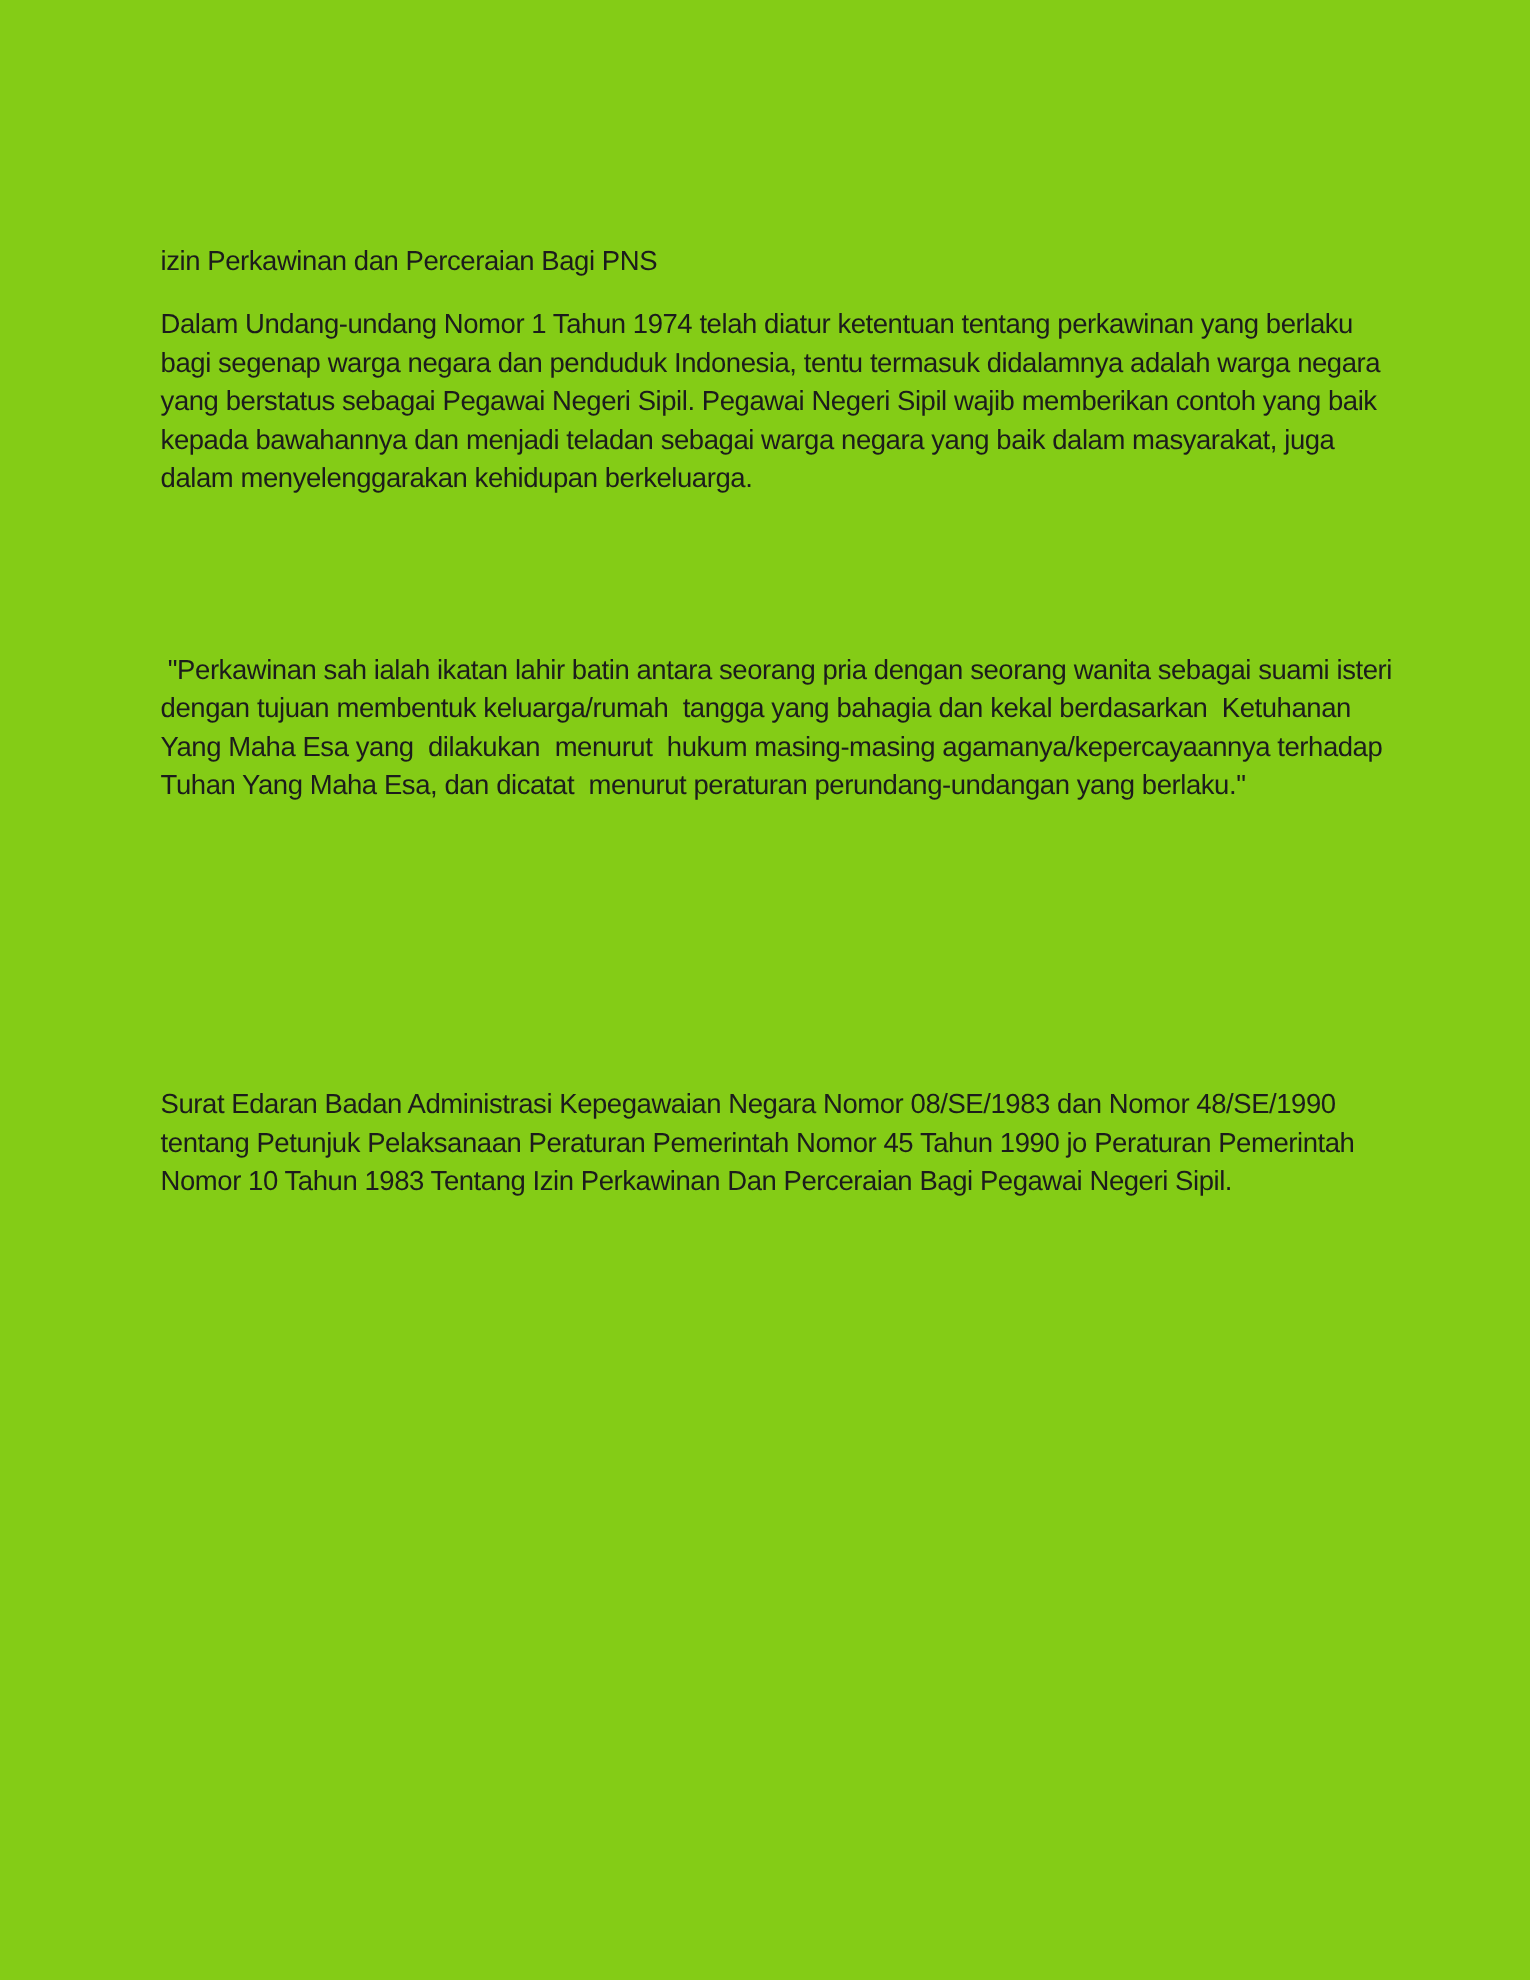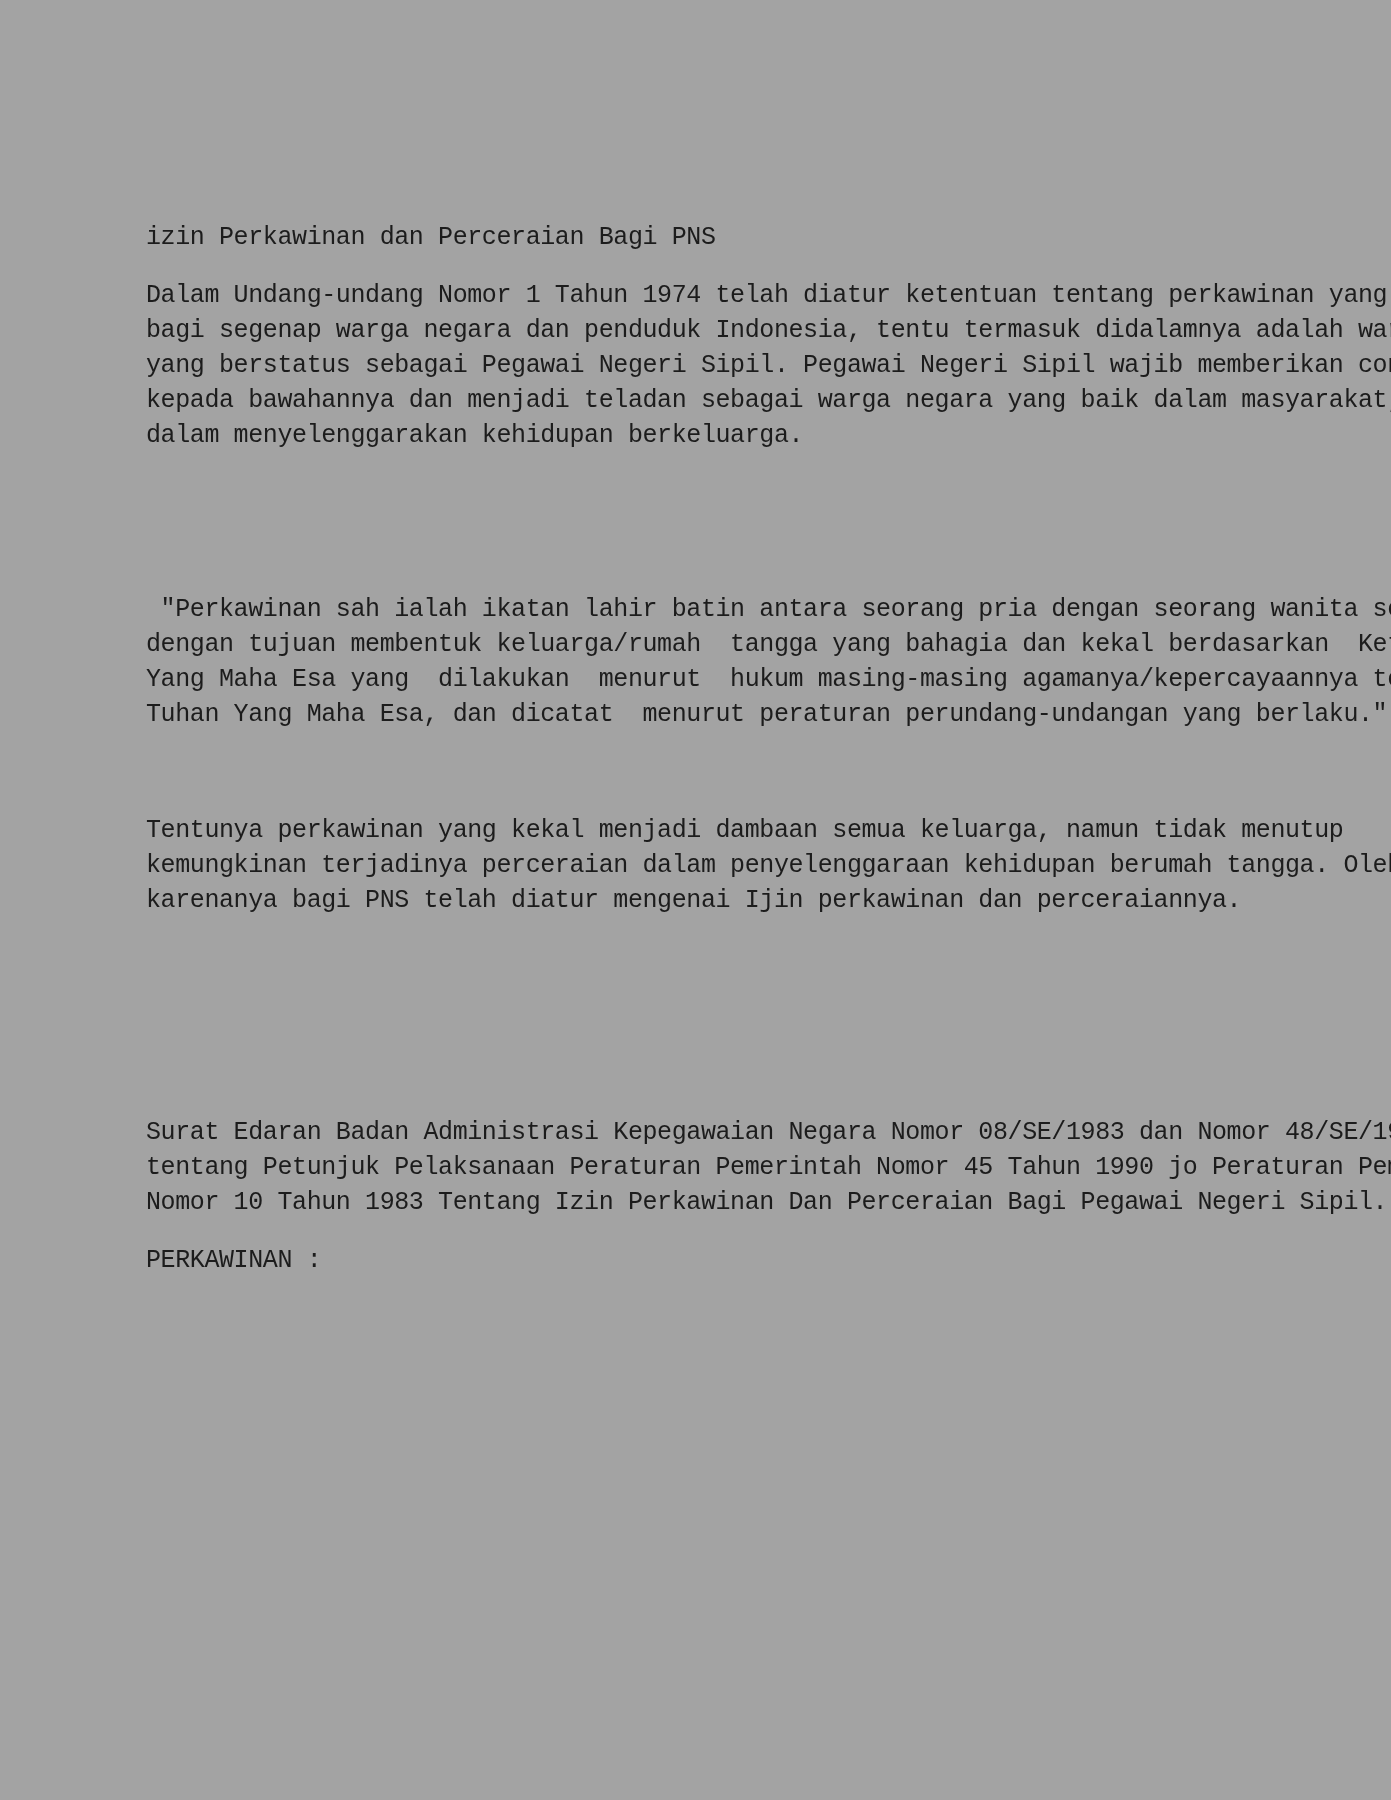--- a/index.html
+++ b/index.html
@@ -9,23 +9,23 @@
   }
   body {
     width: 1391px;
     height: 1800px;
     overflow: hidden;
   }
   .page {
     box-sizing: border-box;
     width: 1391px;
     height: 1800px;
-    background: #a3a3a3;
+    background: #84cc16;
     padding: 220px 30px 0 146px;
-    font-family: Liberation Mono, monospace;
+    font-family: Liberation Sans, sans-serif;
     font-size: 25px;
     line-height: 35px;
     letter-spacing: -0.4px;
     color: #1c1c1c;
     font-weight: 400;
   }
   .block {
     white-space: pre;
     margin: 0 0 23px 0;
   }
@@ -53,30 +53,26 @@
 
   <div class="spacer"></div>
 
   <div class="block"> "Perkawinan sah ialah ikatan lahir batin antara seorang pria dengan seorang wanita sebagai suami isteri
 dengan tujuan membentuk keluarga/rumah  tangga yang bahagia dan kekal berdasarkan  Ketuhanan
 Yang Maha Esa yang  dilakukan  menurut  hukum masing-masing agamanya/kepercayaannya terhadap
 Tuhan Yang Maha Esa, dan dicatat  menurut peraturan perundang-undangan yang berlaku."</div>
 
   <div class="spacer"></div>
 
-  <div class="block">Tentunya perkawinan yang kekal menjadi dambaan semua keluarga, namun tidak menutup
-kemungkinan terjadinya perceraian dalam penyelenggaraan kehidupan berumah tangga. Oleh
-karenanya bagi PNS telah diatur mengenai Ijin perkawinan dan perceraiannya.</div>
 
   <div class="spacer"></div>
   <div class="spacer"></div>
 
 
   <div class="spacer"></div>
 
 
   <div class="block">Surat Edaran Badan Administrasi Kepegawaian Negara Nomor 08/SE/1983 dan Nomor 48/SE/1990
 tentang Petunjuk Pelaksanaan Peraturan Pemerintah Nomor 45 Tahun 1990 jo Peraturan Pemerintah
 Nomor 10 Tahun 1983 Tentang Izin Perkawinan Dan Perceraian Bagi Pegawai Negeri Sipil.</div>
 
-  <div class="block">PERKAWINAN :</div>
 
 </div>
 
 </body></html>

